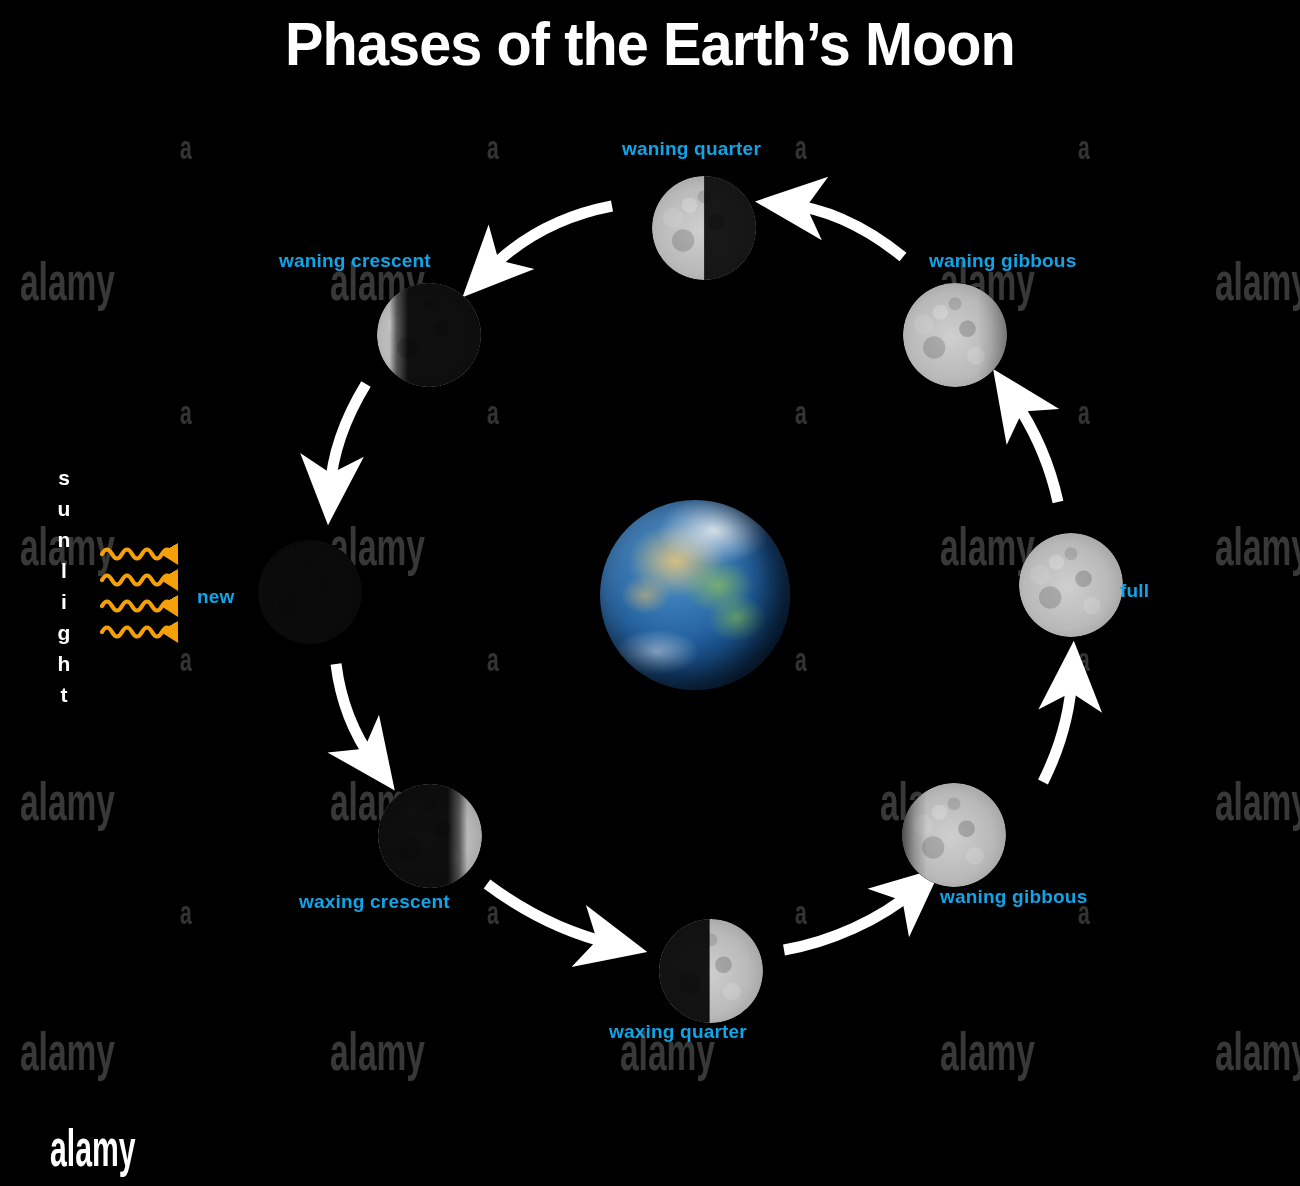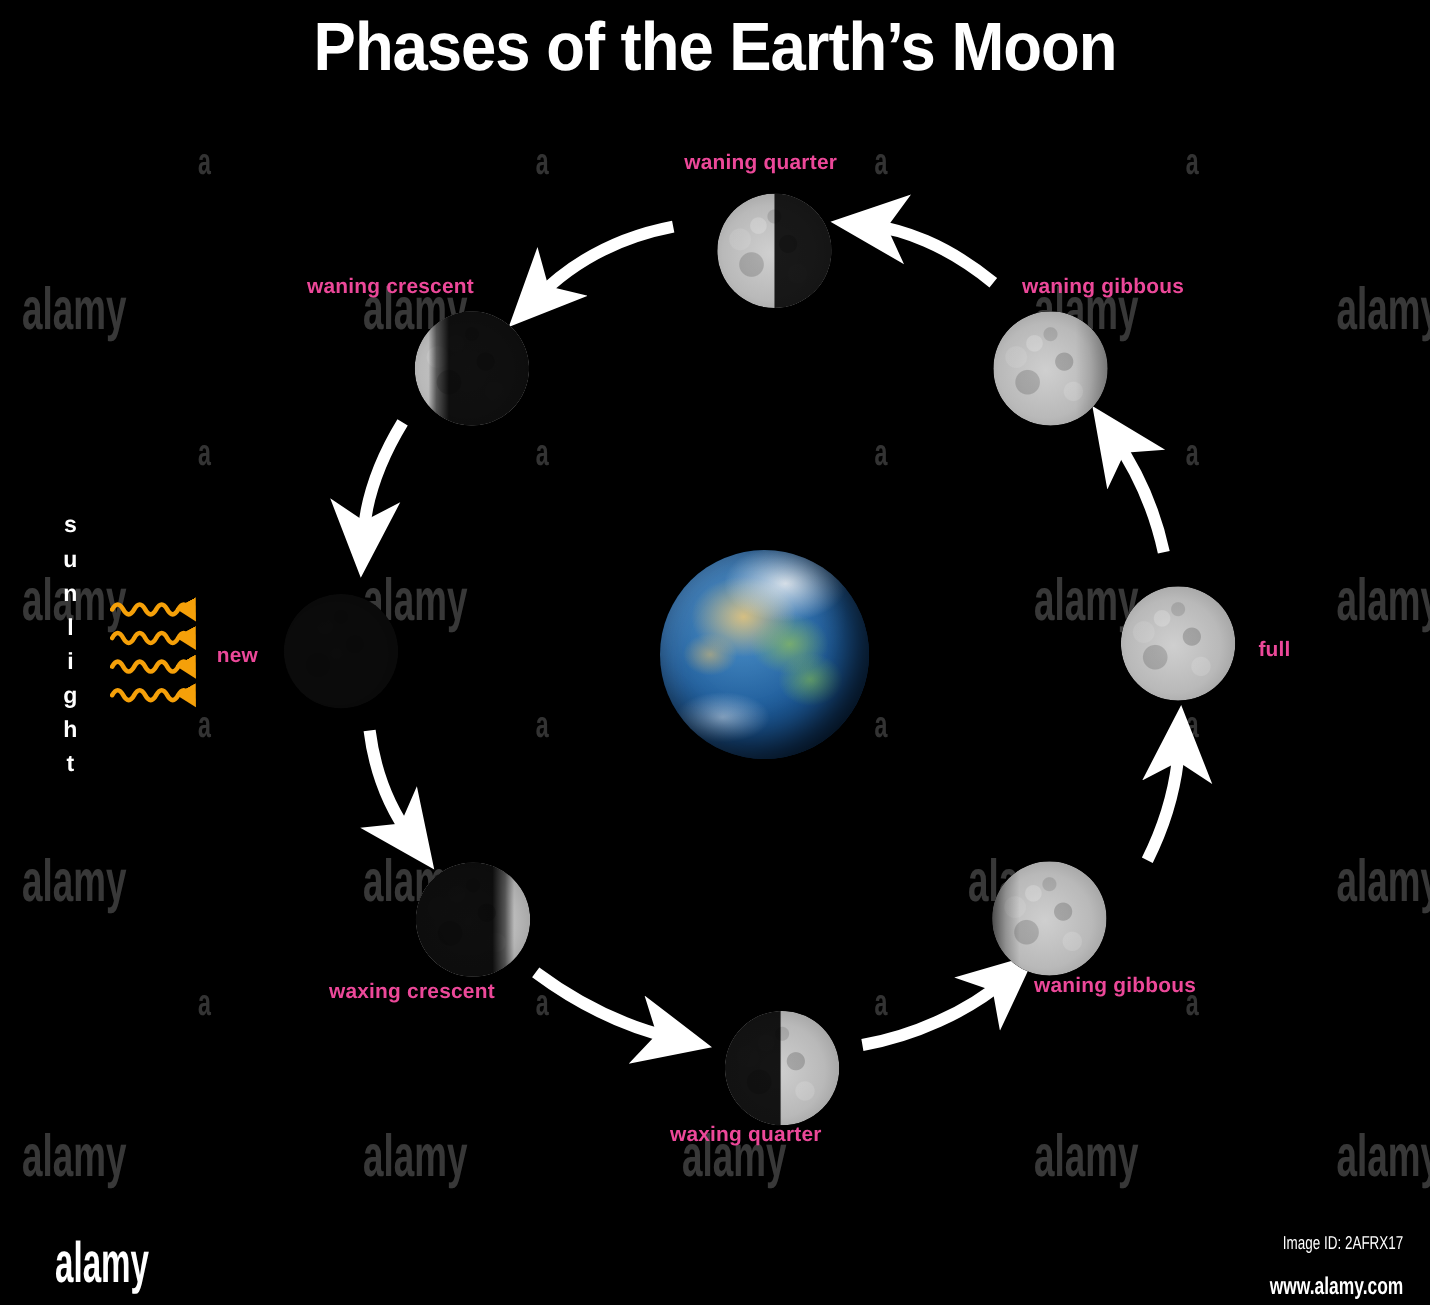--- a/index.html
+++ b/index.html
@@ -85,21 +85,21 @@
     box-shadow: inset -14px -12px 34px rgba(0,0,0,0.75), inset 10px 8px 22px rgba(255,255,255,0.07);
   }
   #earth .glow {
     position:absolute; inset:0; border-radius:50%;
     background:radial-gradient(circle at 38% 30%, rgba(255,255,255,0.16) 0%, rgba(255,255,255,0) 55%);
   }
 
   
   .lbl {
     position:absolute;
-    color:#ec4899;
+    color:#0ea5e9;
     font-family:"Liberation Sans", sans-serif;
     font-weight:bold;
     font-size:19px;
     letter-spacing:0.2px;
     white-space:nowrap;
   }
 
   
   #sunlight-label {
     position:absolute;
@@ -306,33 +306,29 @@
       <div class="disc" style="opacity:0.035;"></div>
       <div class="shade sh-full"></div>
     </div>
 
     <div class="lbl" style="left:622px; top:138px;">waning quarter</div>
 
     <div class="lbl" style="left:279px; top:250px;">waning crescent</div>
 
     <div class="lbl" style="left:929px; top:250px;">waning gibbous</div>
 
-    <div class="lbl" style="left:1144px; top:580px;">full</div>
+    <div class="lbl" style="left:1120px; top:580px;">full</div>
 
     <div class="lbl" style="left:940px; top:886px;">waning gibbous</div>
 
     <div class="lbl" style="left:299px; top:891px;">waxing crescent</div>
 
     <div class="lbl" style="left:609px; top:1021px;">waxing quarter</div>
 
     <div class="lbl" style="left:197px; top:586px;">new</div>
 
   </div>
 
   <div id="footer">
     <div id="alamy-logo">alamy</div>
-    <div id="footer-right">
-      <span id="image-id">Image ID: 2AFRX17</span>
-      <span id="site-url">www.alamy.com</span>
-    </div>
   </div>
 
 </div>
 
 </body></html>

